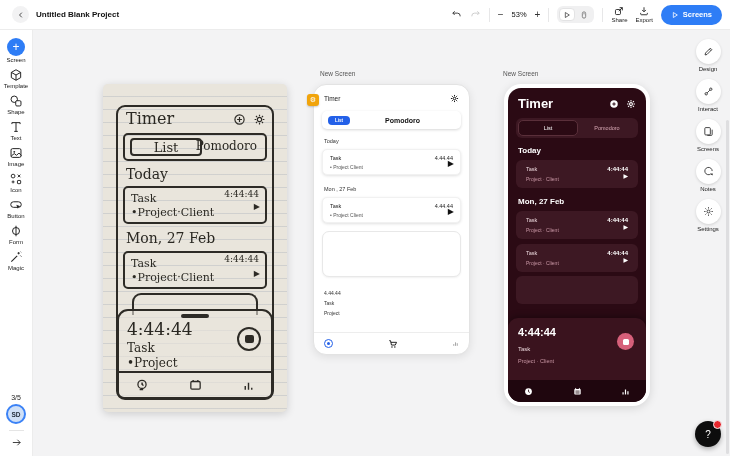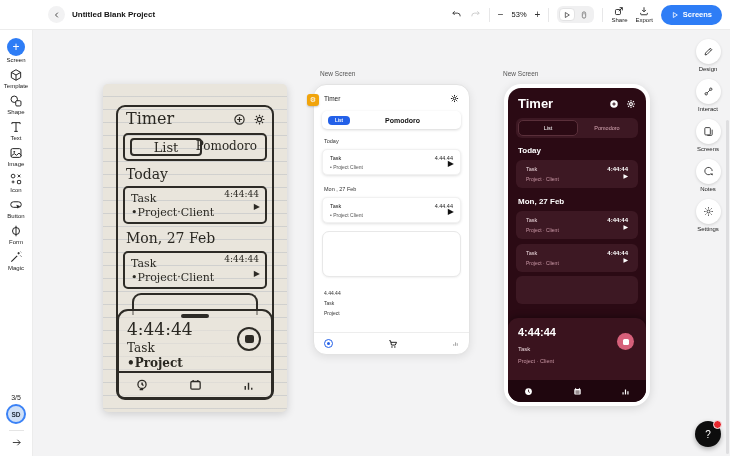--- a/index.html
+++ b/index.html
@@ -7,21 +7,21 @@
   body {
     position:relative; overflow:hidden;
     background:#f3f3f4;
     font-family:"Liberation Sans", sans-serif;
     color:#111;
   }
   svg { display:block; }
 
   
   .topbar { position:absolute; top:0; left:0; right:0; height:30px; background:#fff;
-            border-bottom:1px solid #ececec; display:flex; align-items:center; z-index:20;padding-left:36px; }
+            border-bottom:1px solid #ececec; display:flex; align-items:center; z-index:20; }
   .tb-left { display:flex; align-items:center; gap:7px; padding-left:12px; }
   .back-btn { width:17px; height:17px; border-radius:50%; background:#f2f2f3; display:flex;
               align-items:center; justify-content:center; cursor:pointer; }
   .tb-title { font-size:8px; font-weight:bold; color:#121212; }
   .tb-right { margin-left:auto; display:flex; align-items:center; gap:8px; padding-right:8px; }
   .vdiv { width:1px; height:14px; background:#e7e7e8; }
   .tb-btn { display:flex; align-items:center; justify-content:center; cursor:pointer; color:#333; }
   .zoom-text { font-size:7.5px; color:#111; }
   .sign { font-size:10px; color:#333; line-height:10px; cursor:pointer; }
   .seg { background:#f0f0f1; border-radius:6px; padding:2px; display:flex; gap:1px; }
@@ -364,21 +364,21 @@
       <span class="sk-abs hand" style="left:6px;top:18px;font-size:11px;">•Project·Client</span>
       <span class="sk-abs" style="right:5px;top:16px;color:#2d2b26;font-size:8px;">▶</span>
     </div>
 
     <div class="sk-abs" style="left:14px;right:14px;top:186px;height:22px;border:2.5px solid #2d2b26;border-bottom:none;border-radius:9px 9px 0 0;"></div>
 
     <div class="sk-abs" style="left:-1px;right:-1px;top:202px;bottom:-1px;border:2.5px solid #2d2b26;border-radius:11px 11px 7px 7px;background:rgba(233,229,220,.6);">
       <div class="sk-abs" style="left:50%;top:3px;margin-left:-14px;width:28px;height:4px;background:#2d2b26;border-radius:2px;"></div>
       <span class="sk-abs hand" style="left:8px;top:8px;font-size:17px;">4:44:44</span>
       <span class="sk-abs hand" style="left:8px;top:30px;font-size:12px;">Task</span>
-      <span class="sk-abs hand" style="left:8px;top:45px;font-size:12px;font-weight:bold;">•Project</span>
+      <span class="sk-abs hand" style="left:8px;top:45px;font-size:12px;">•Project</span>
       <div class="sk-abs sk-stopouter" style="right:10px;top:16px;">
           <div class="sk-stopinner"></div>
         </div>
 
       <div class="sk-abs" style="left:0;right:0;bottom:0;height:26px;border-top:2.5px solid #2d2b26;display:flex;align-items:center;justify-content:space-between;padding:0 16px;">
         <svg width="14" height="14" viewBox="0 0 24 24">
             <circle cx="12" cy="11" r="7" fill="none" stroke="#2d2b26" stroke-width="2.2"></circle>
             <path d="M12 7.5V11l2.5 2M8 20h6" stroke="#2d2b26" stroke-width="2.2"></path>
           </svg>
         <svg width="15" height="14" viewBox="0 0 24 24">

